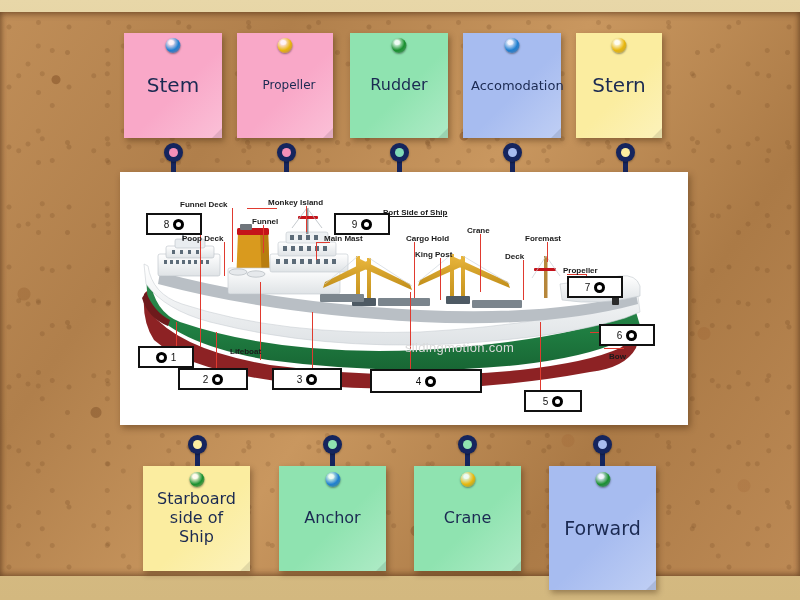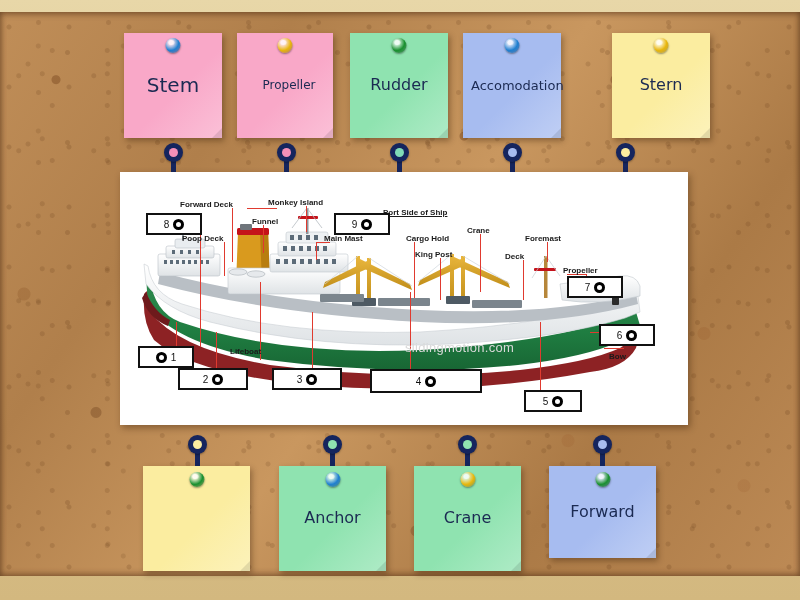--- a/index.html
+++ b/index.html
@@ -165,21 +165,21 @@
       <span class="note-txt">Propeller</span>
     </div>
     <div class="note" style="left: 350px; top: 33px; width: 98px; height: 105px; font-size: 16px; background: linear-gradient(135deg, rgb(143, 227, 176) 0%, rgb(143, 227, 176) 55%, rgba(255, 255, 255, 0.28) 100%), rgb(143, 227, 176);">
       <span class="pin top" style="background: radial-gradient(circle at 35% 30%, rgba(255, 255, 255, 0.667) 0px, rgba(255, 255, 255, 0.667) 2px, rgb(25, 144, 47) 55%, rgba(0, 0, 0, 0.333) 100%);"></span>
       <span class="note-txt">Rudder</span>
     </div>
     <div class="note" style="left: 463px; top: 33px; width: 98px; height: 105px; font-size: 13px; background: linear-gradient(135deg, rgb(167, 188, 240) 0%, rgb(167, 188, 240) 55%, rgba(255, 255, 255, 0.28) 100%), rgb(167, 188, 240);">
       <span class="pin top" style="background: radial-gradient(circle at 35% 30%, rgba(255, 255, 255, 0.667) 0px, rgba(255, 255, 255, 0.667) 2px, rgb(31, 127, 208) 55%, rgba(0, 0, 0, 0.333) 100%);"></span>
       <span class="note-txt">Accomodation</span>
     </div>
-    <div class="note" style="left: 612px; top: 33px; width: 98px; height: 105px; font-size: 16px; background: linear-gradient(135deg, rgb(251, 237, 160) 0%, rgb(251, 237, 160) 55%, rgba(255, 255, 255, 0.28) 100%), rgb(251, 237, 160);">
+    <div class="note" style="left: 576px; top: 33px; width: 86px; height: 105px; font-size: 20px; background: linear-gradient(135deg, rgb(251, 237, 160) 0%, rgb(251, 237, 160) 55%, rgba(255, 255, 255, 0.28) 100%), rgb(251, 237, 160);">
       <span class="pin top" style="background: radial-gradient(circle at 35% 30%, rgba(255, 255, 255, 0.667) 0px, rgba(255, 255, 255, 0.667) 2px, rgb(232, 182, 12) 55%, rgba(0, 0, 0, 0.333) 100%);"></span>
       <span class="note-txt">Stern</span>
     </div>
   </div>
 <div id="conn-top-layer">
     <div class="conn down" style="left: 164px; top: 143px; width: 19px; height: 37px;">
       <div class="stem" style="height: 18px;"></div>
       <div class="ring">
         <i style="background: rgb(244, 143, 184);"></i>
       </div>
@@ -377,21 +377,21 @@
       <div class="lead" style="left: 140px; top: 110px; width: 1px; height: 78px;"></div>
       <div class="lead" style="left: 192px; top: 140px; width: 1px; height: 58px;"></div>
       <div class="lead" style="left: 290px; top: 120px; width: 1px; height: 78px;"></div>
       <div class="lead" style="left: 420px; top: 150px; width: 1px; height: 70px;"></div>
       <div class="lead" style="left: 470px; top: 160px; width: 30px; height: 1px;"></div>
       <div class="lead" style="left: 484px; top: 176px; width: 20px; height: 1px;"></div>
       <div class="lead" style="left: 56px; top: 150px; width: 1px; height: 26px;"></div>
       <div class="lead" style="left: 96px; top: 160px; width: 1px; height: 38px;"></div>
     </div>
   <div id="dlabels-layer">
-      <div class="dlabel" style="left: 60px; top: 28px;">Forward Deck</div>
+      <div class="dlabel" style="left: 60px; top: 28px;">Funnel Deck</div>
       <div class="dlabel" style="left: 148px; top: 26px; text-align: center;">Monkey Island</div>
       <div class="dlabel" style="left: 132px; top: 45px;">Funnel</div>
       <div class="dlabel underline" style="left: 263px; top: 36px;">Port Side of Ship</div>
       <div class="dlabel" style="left: 62px; top: 62px;">Poop Deck</div>
       <div class="dlabel" style="left: 204px; top: 62px;">Main Mast</div>
       <div class="dlabel" style="left: 286px; top: 62px;">Cargo Hold</div>
       <div class="dlabel" style="left: 347px; top: 54px;">Crane</div>
       <div class="dlabel" style="left: 405px; top: 62px;">Foremast</div>
       <div class="dlabel" style="left: 295px; top: 78px;">King Post</div>
       <div class="dlabel" style="left: 385px; top: 80px;">Deck</div>
@@ -462,26 +462,27 @@
     <div class="conn up" style="left: 593px; top: 435px; width: 19px; height: 51px;">
       <div class="stem" style="height: 32px;"></div>
       <div class="ring">
         <i style="background: rgb(167, 188, 240);"></i>
       </div>
     </div>
   </div>
 <div id="notes-bot-layer">
     <div class="note" style="left: 143px; top: 466px; width: 107px; height: 105px; font-size: 16px; background: linear-gradient(135deg, rgb(251, 237, 160) 0%, rgb(251, 237, 160) 55%, rgba(255, 255, 255, 0.28) 100%), rgb(251, 237, 160);">
       <span class="pin bot" style="background: radial-gradient(circle at 35% 30%, rgba(255, 255, 255, 0.667) 0px, rgba(255, 255, 255, 0.667) 2px, rgb(25, 144, 47) 55%, rgba(0, 0, 0, 0.333) 100%);"></span>
+      <span class="note-txt">Starboard side of Ship</span>
     </div>
     <div class="note" style="left: 279px; top: 466px; width: 107px; height: 105px; font-size: 16px; background: linear-gradient(135deg, rgb(143, 227, 176) 0%, rgb(143, 227, 176) 55%, rgba(255, 255, 255, 0.28) 100%), rgb(143, 227, 176);">
       <span class="pin bot" style="background: radial-gradient(circle at 35% 30%, rgba(255, 255, 255, 0.667) 0px, rgba(255, 255, 255, 0.667) 2px, rgb(31, 127, 208) 55%, rgba(0, 0, 0, 0.333) 100%);"></span>
       <span class="note-txt">Anchor</span>
     </div>
     <div class="note" style="left: 414px; top: 466px; width: 107px; height: 105px; font-size: 16px; background: linear-gradient(135deg, rgb(143, 227, 176) 0%, rgb(143, 227, 176) 55%, rgba(255, 255, 255, 0.28) 100%), rgb(143, 227, 176);">
       <span class="pin bot" style="background: radial-gradient(circle at 35% 30%, rgba(255, 255, 255, 0.667) 0px, rgba(255, 255, 255, 0.667) 2px, rgb(232, 182, 12) 55%, rgba(0, 0, 0, 0.333) 100%);"></span>
       <span class="note-txt">Crane</span>
     </div>
-    <div class="note" style="left: 549px; top: 466px; width: 107px; height: 92px; font-size: 16px; background: linear-gradient(135deg, rgb(167, 188, 240) 0%, rgb(167, 188, 240) 55%, rgba(255, 255, 255, 0.28) 100%), rgb(167, 188, 240);">
+    <div class="note" style="left: 549px; top: 466px; width: 107px; height: 124px; font-size: 19px; background: linear-gradient(135deg, rgb(167, 188, 240) 0%, rgb(167, 188, 240) 55%, rgba(255, 255, 255, 0.28) 100%), rgb(167, 188, 240);">
       <span class="pin bot" style="background: radial-gradient(circle at 35% 30%, rgba(255, 255, 255, 0.667) 0px, rgba(255, 255, 255, 0.667) 2px, rgb(25, 144, 47) 55%, rgba(0, 0, 0, 0.333) 100%);"></span>
       <span class="note-txt">Forward</span>
     </div>
   </div>
 
 </body></html>

